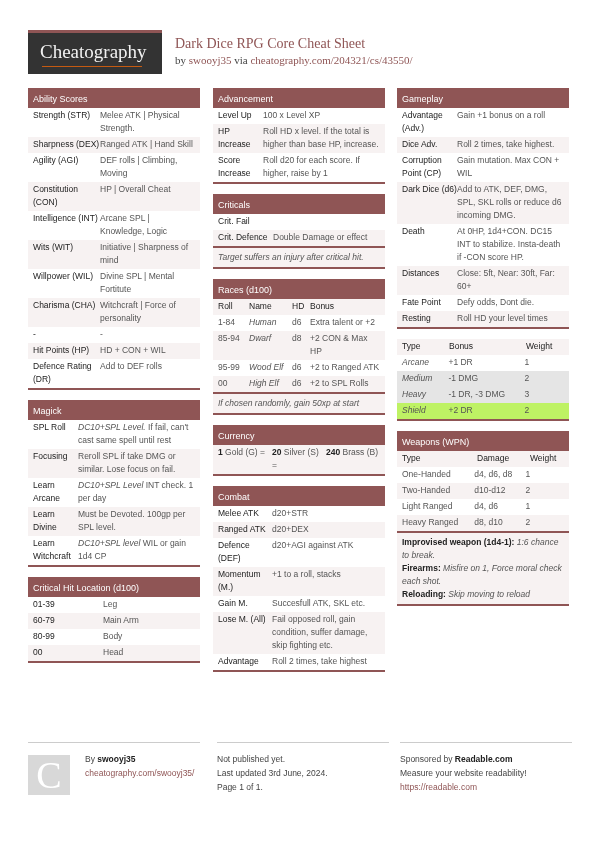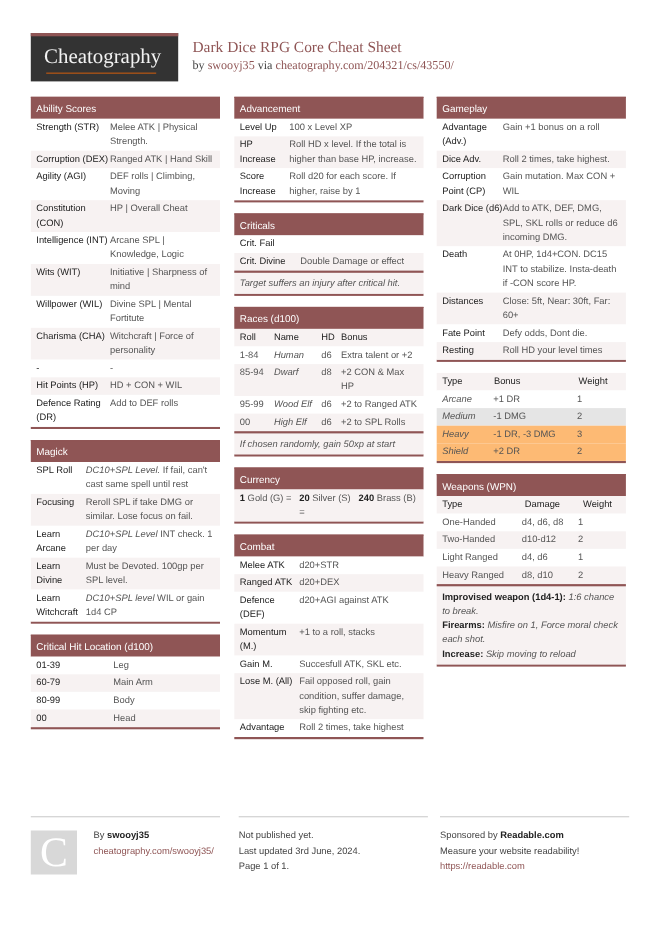--- a/index.html
+++ b/index.html
@@ -47,21 +47,21 @@
 
 <div class="col c1">
   <div class="box">
     <div class="hdr">Ability Scores</div>
     <div id="ab">
         <div class="row">
           <div class="k" style="width:67px">Strength (STR)</div>
           <div class="v" style="flex:1">Melee ATK | Physical Strength.</div>
         </div>
         <div class="row">
-          <div class="k" style="width:67px">Corruption (DEX)</div>
+          <div class="k" style="width:67px">Sharpness (DEX)</div>
           <div class="v" style="flex:1">Ranged ATK | Hand Skill</div>
         </div>
         <div class="row">
           <div class="k" style="width:67px">Agility (AGI)</div>
           <div class="v" style="flex:1">DEF rolls | Climbing, Moving</div>
         </div>
         <div class="row">
           <div class="k" style="width:67px">Constitution (CON)</div>
           <div class="v" style="flex:1">HP | Overall Cheat</div>
         </div>
@@ -161,21 +161,21 @@
         </div>
       </div>
   </div>
   <div class="box">
     <div class="hdr">Criticals</div>
     <div id="cr">
         <div class="row">
           <div class="k" style="width:55px">Crit. Fail</div>
         </div>
         <div class="row">
-          <div class="k" style="width:55px">Crit. Divine</div>
+          <div class="k" style="width:55px">Crit. Defence</div>
           <div class="v" style="flex:1">Double Damage or effect</div>
         </div>
       </div>
     <div class="note">Target suffers an injury after critical hit.</div>
   </div>
   <div class="box">
     <div class="hdr">Races (d100)</div>
     <div id="rc">
         <div class="row" style="background:#f7f2f2">
           <div class="k" style="width:31px">Roll</div>
@@ -301,26 +301,26 @@
         <div class="row" style="background:#ffffff">
           <div class="v" style="width:47px;font-style:italic">Arcane</div>
           <div class="v" style="width:77px">+1 DR</div>
           <div class="v" style="width:40px">1</div>
         </div>
         <div class="row" style="background:#e5e5e5">
           <div class="v" style="width:47px;font-style:italic">Medium</div>
           <div class="v" style="width:77px">-1 DMG</div>
           <div class="v" style="width:40px">2</div>
         </div>
-        <div class="row" style="background:#fdba74">
+        <div class="row" style="background:#e5e5e5">
           <div class="v" style="width:47px;font-style:italic">Heavy</div>
           <div class="v" style="width:77px">-1 DR, -3 DMG</div>
           <div class="v" style="width:40px">3</div>
         </div>
-        <div class="row" style="background:#fdba74">
+        <div class="row" style="background:#bef264">
           <div class="v" style="width:47px;font-style:italic">Shield</div>
           <div class="v" style="width:77px">+2 DR</div>
           <div class="v" style="width:40px">2</div>
         </div>
       </div>
   </div>
   <div class="box">
     <div class="hdr">Weapons (WPN)</div>
     <div id="wp">
         <div class="row" style="background:#f7f2f2">
@@ -345,21 +345,21 @@
         </div>
         <div class="row" style="background:#f7f2f2">
           <div class="v" style="width:75px">Heavy Ranged</div>
           <div class="v" style="width:53px">d8, d10</div>
           <div class="v" style="width:40px">2</div>
         </div>
       </div>
     <div id="wn" class="note2">
         <div><b>Improvised weapon (1d4-1):</b><i> 1:6 chance to break.</i></div>
         <div><b>Firearms:</b><i> Misfire on 1, Force moral check each shot.</i></div>
-        <div><b>Increase:</b><i> Skip moving to reload</i></div>
+        <div><b>Reloading:</b><i> Skip moving to reload</i></div>
       </div>
   </div>
 </div>
 
 <div class="footer">
   <div class="fcol" style="left:0;width:172px;">
     <div class="avatar">C</div>
     <div style="margin-left:57px;">
       <div><span>By </span><span class="bold">swooyj35</span></div>
       <div class="link">cheatography.com/swooyj35/</div>

